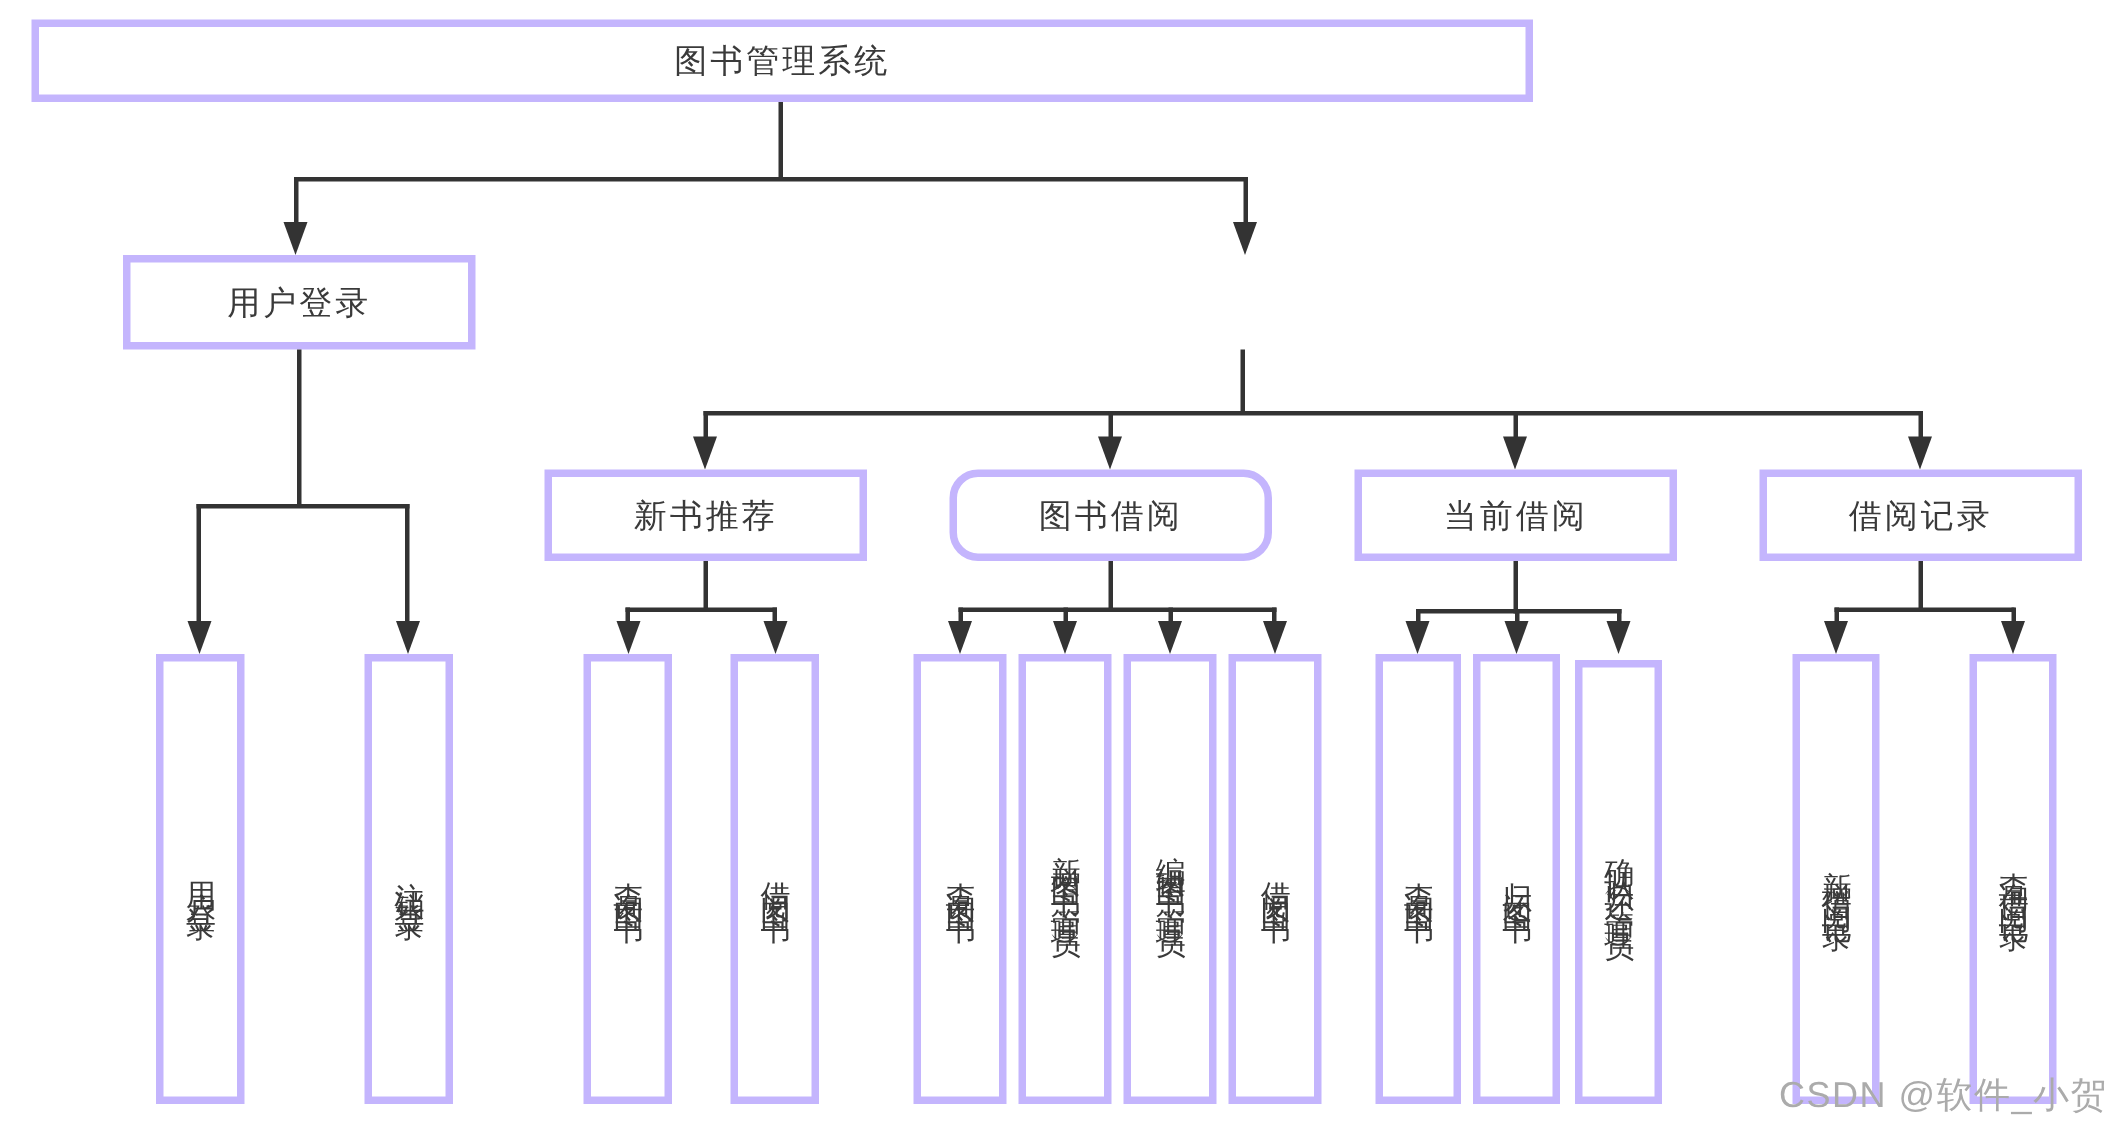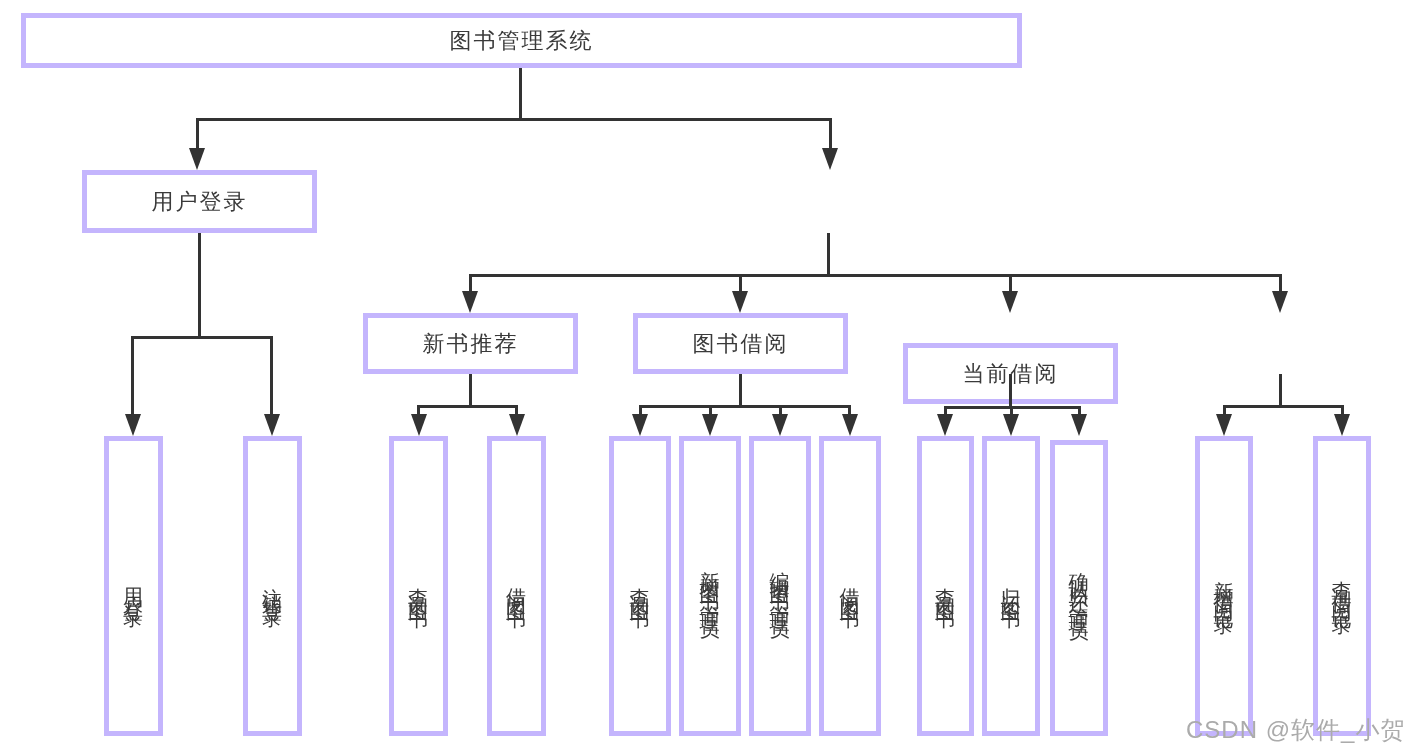--- a/index.html
+++ b/index.html
@@ -63,25 +63,28 @@
   <div class="vline" style="left:739px;top:274px;height:19px;"></div>
   <div class="tri" style="left:732px;top:291px;"></div>
   <div class="vline" style="left:1009px;top:274px;height:19px;"></div>
   <div class="tri" style="left:1002px;top:291px;"></div>
   <div class="vline" style="left:1279px;top:274px;height:19px;"></div>
   <div class="tri" style="left:1272px;top:291px;"></div>
 
   <div class="box" style="left:363px;top:313px;width:215px;height:61px;">
     <span>新书推荐</span>
   </div>
-  <div class="box" style="left:633px;top:313px;width:215px;height:61px;">
+  <div class="box" style="left:633px;top:313px;width:215px;height:61px;border-radius:19px;">
     <span>图书借阅</span>
   </div>
-  <div class="box" style="left:903px;top:313px;width:215px;height:61px;margin-top:30px;">
+  <div class="box" style="left:903px;top:313px;width:215px;height:61px;">
     <span>当前借阅</span>
+  </div>
+  <div class="box" style="left:1173px;top:313px;width:215px;height:61px;">
+    <span>借阅记录</span>
   </div>
 
   <div class="vline" style="left:469px;top:374px;height:33px;"></div>
   <div class="hline" style="left:417px;top:405px;width:101px;"></div>
   <div class="vline" style="left:417px;top:405px;height:12px;"></div>
   <div class="tri" style="left:411px;top:414px;"></div>
   <div class="vline" style="left:515px;top:405px;height:12px;"></div>
   <div class="tri" style="left:509px;top:414px;"></div>
 
   <div class="vline" style="left:739px;top:374px;height:33px;"></div>

